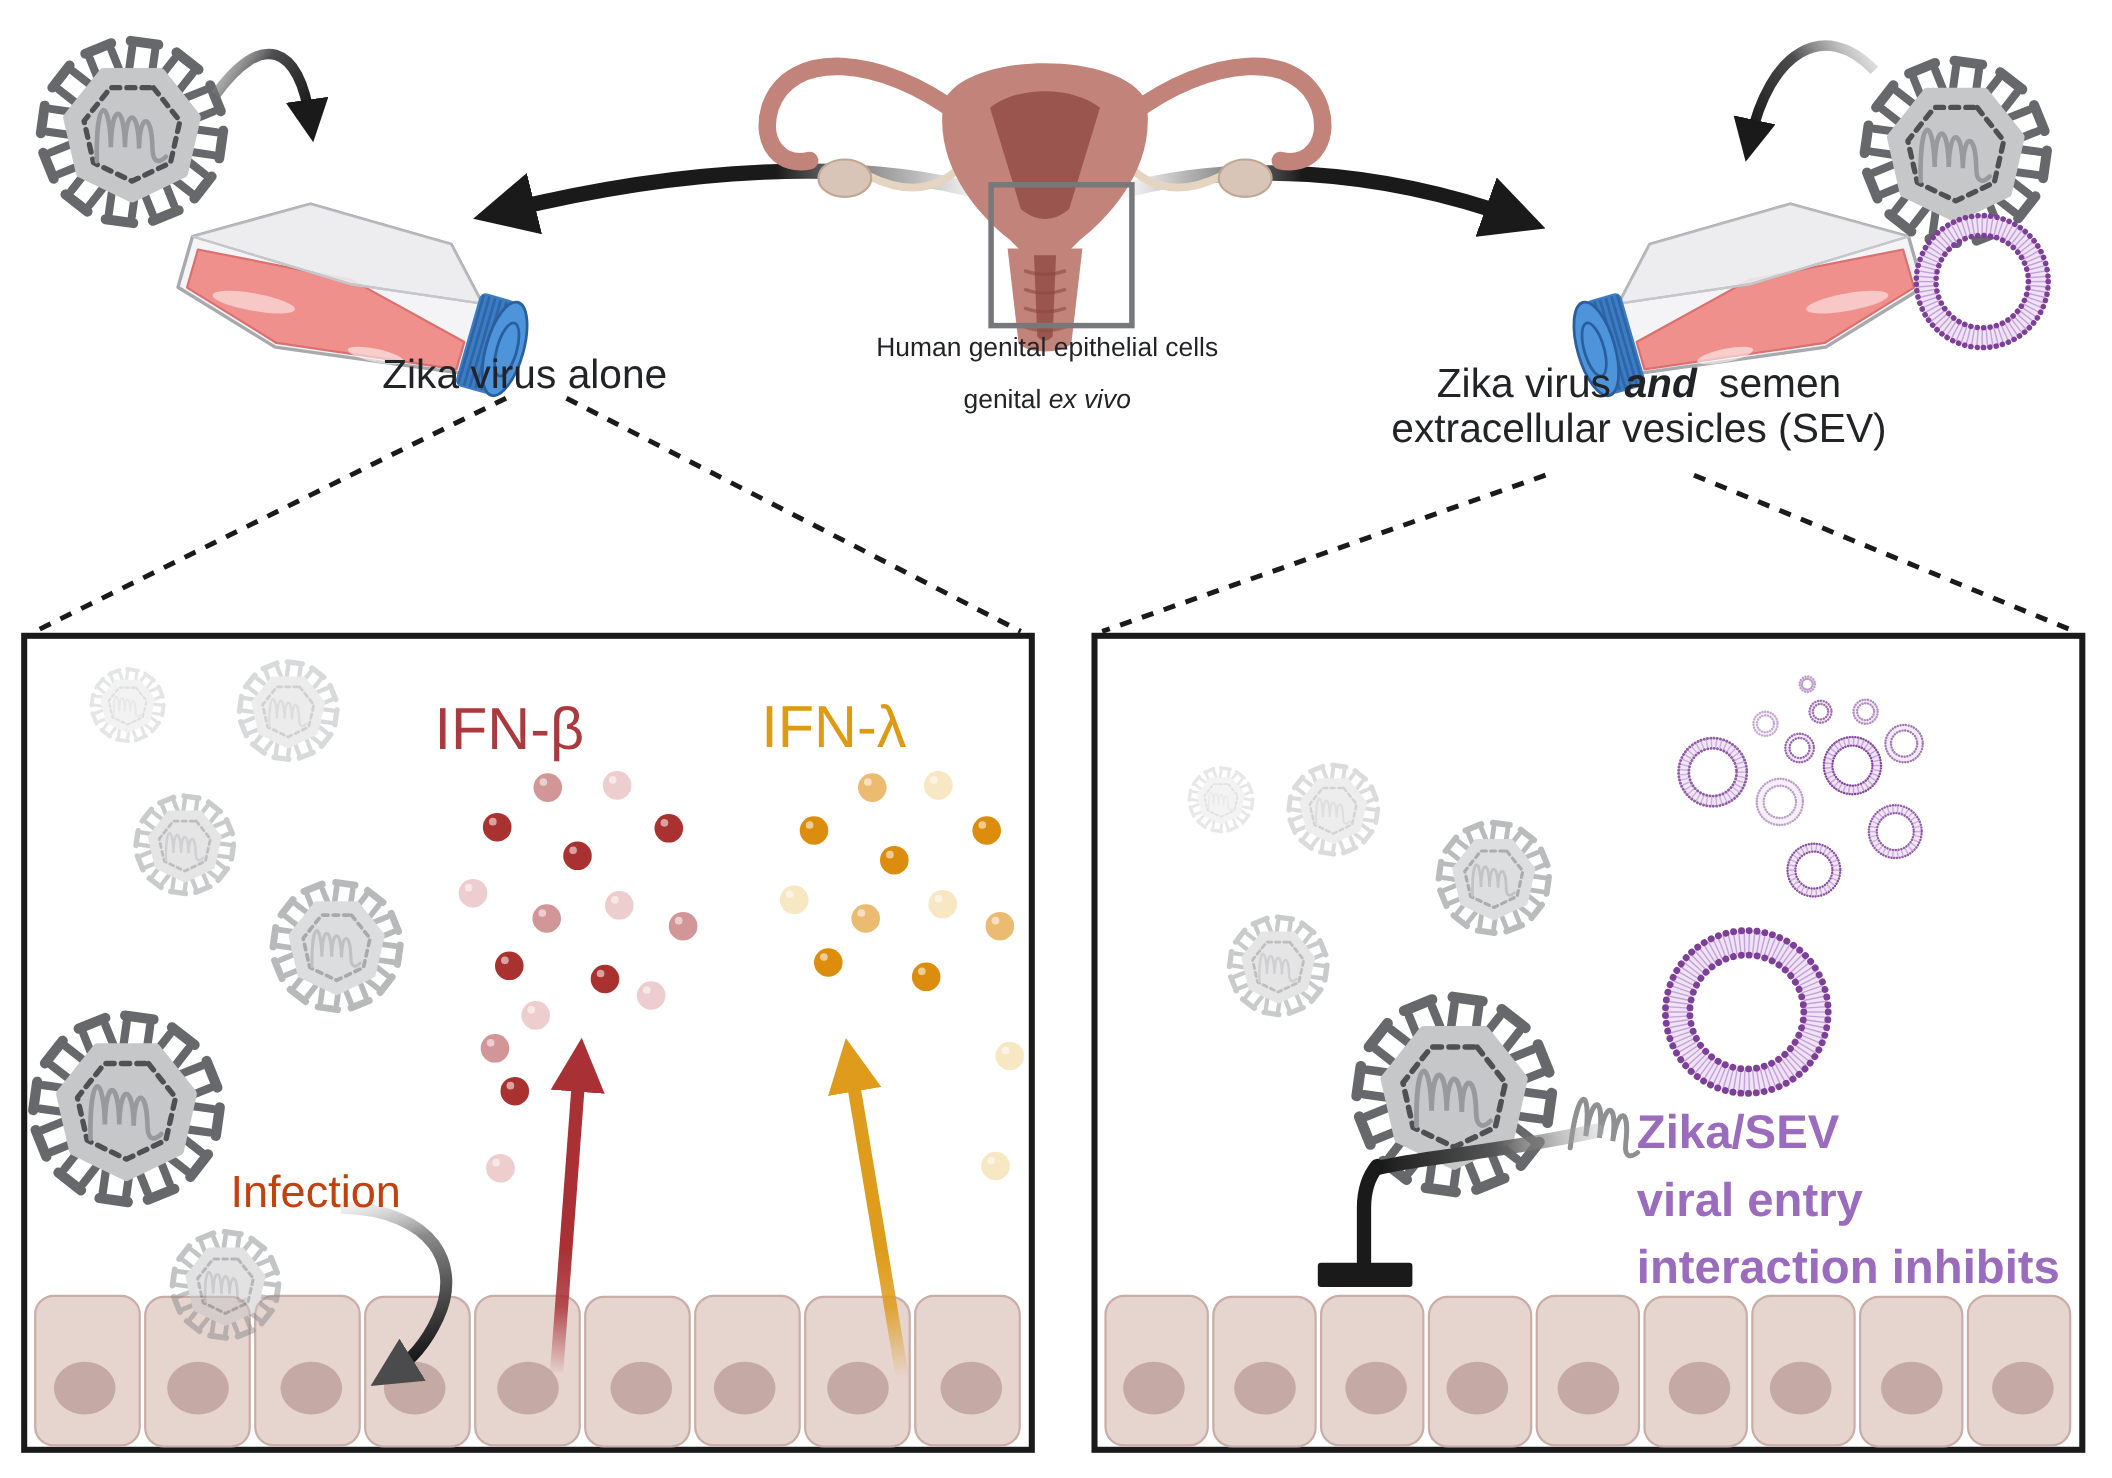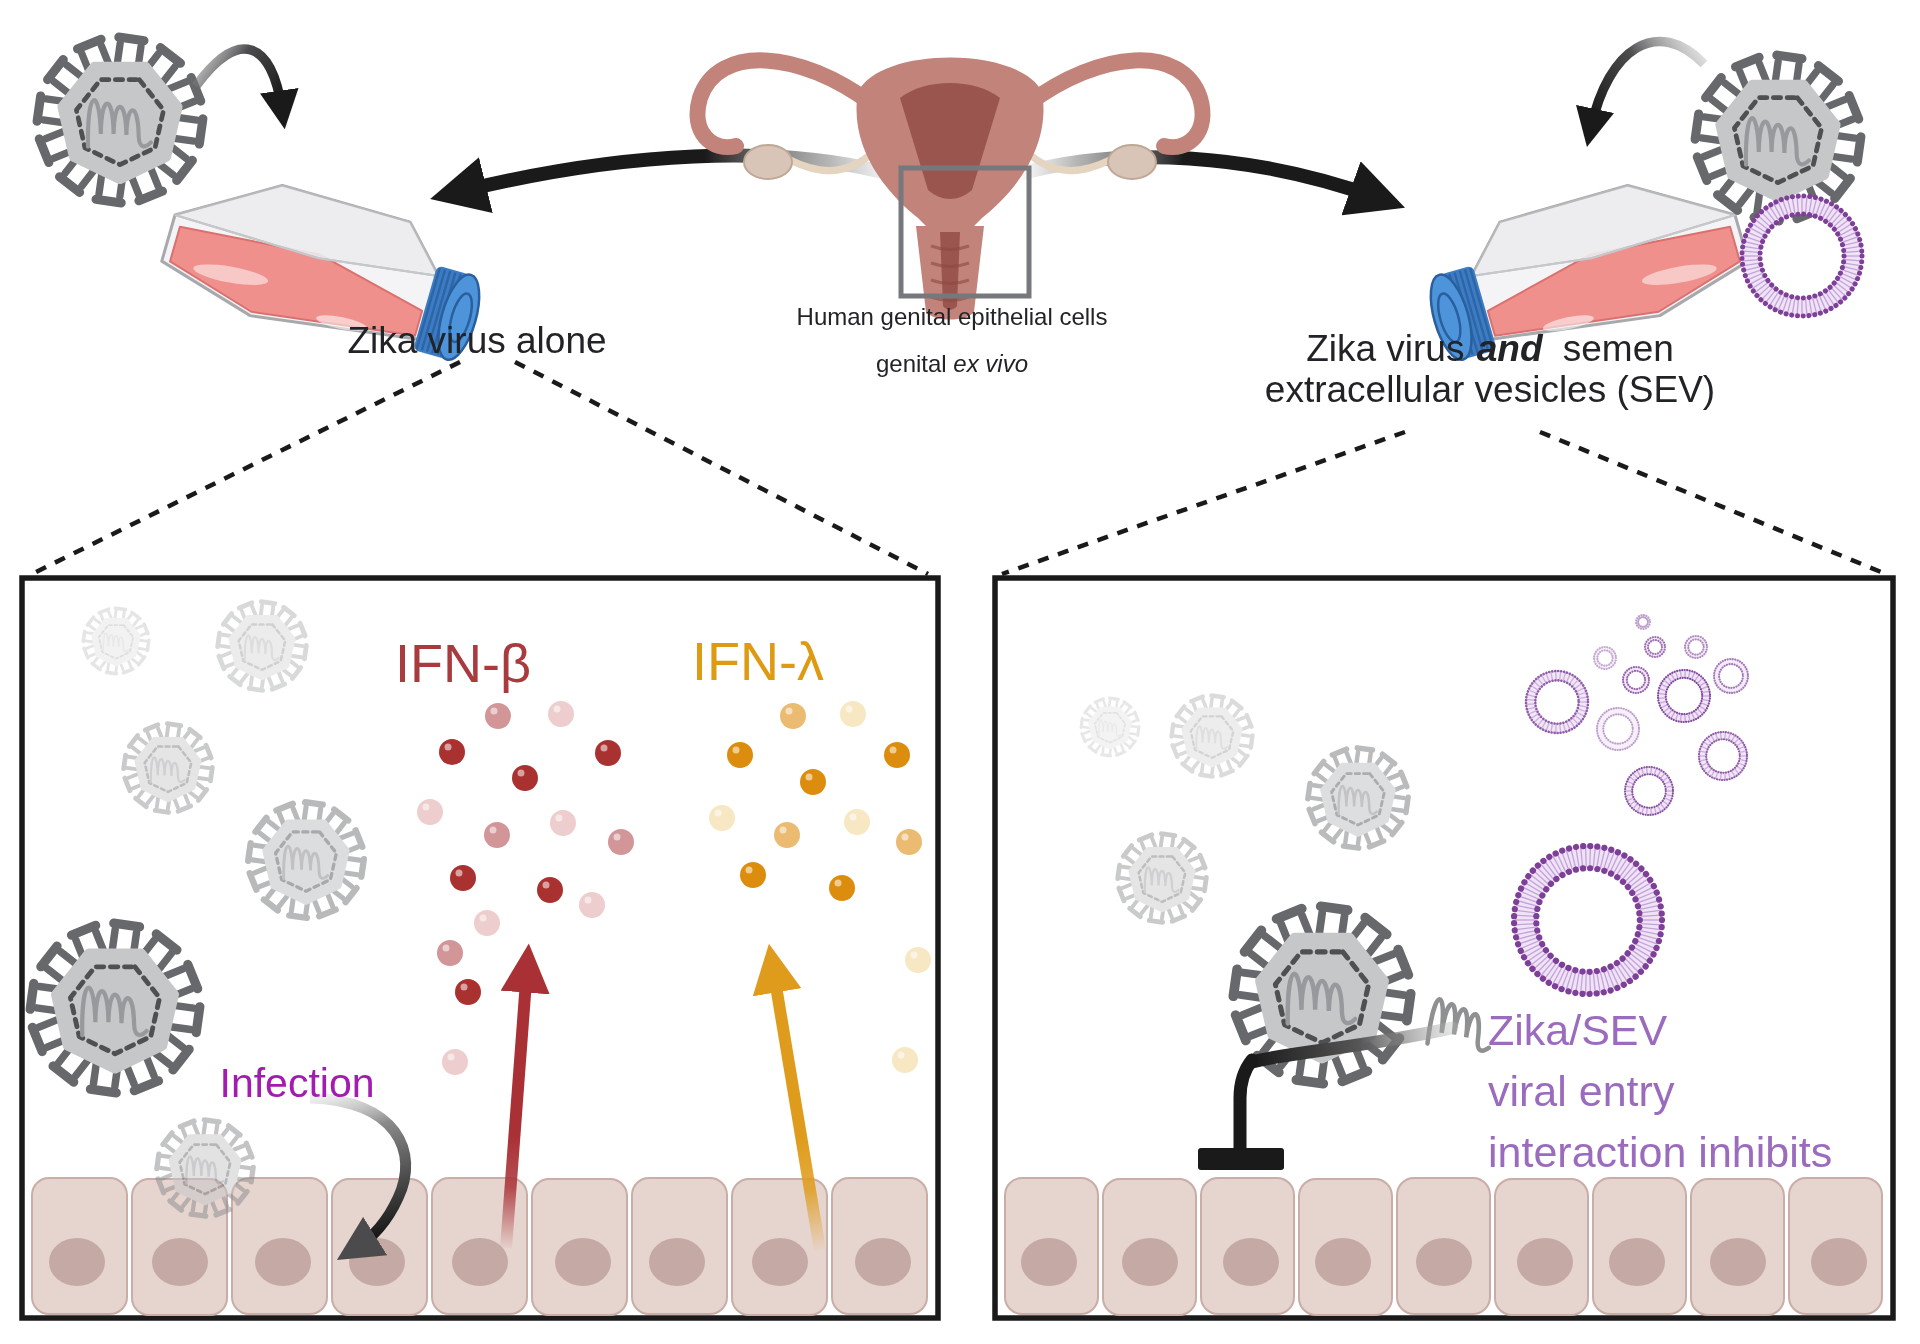--- a/index.html
+++ b/index.html
@@ -1566,20 +1566,20 @@
 
   <div class="lbl cond" style="left: 1490px; top: 328px; color: rgb(34, 35, 38);">
     <span>Zika virus</span>
     <span class="andword">and</span>
     <span>semen</span>
   </div>
   <div class="lbl cond" style="left: 1490px; top: 369px; color: rgb(34, 35, 38);">extracellular vesicles (SEV)</div>
 
   <div class="lbl ifn" id="ifnb" style="left: 463px; top: 632px; color: rgb(169, 59, 63);">IFN-β</div>
   <div class="lbl ifn" id="ifnl" style="left: 758px; top: 630px; color: rgb(222, 154, 16);">IFN-λ</div>
-  <div class="lbl infection" id="infl" style="left: 287px; top: 1060px; color: #a21caf; margin-left: 10px;">Infection</div>
+  <div class="lbl infection" id="infl" style="left: 287px; top: 1060px; color: #c2410c;">Infection</div>
 
-  <div class="lbl purpleblock" id="purp" style="left: 1488px; top: 1000px; color: rgb(155, 108, 190);">
+  <div class="lbl purpleblock" id="purp" style="left: 1488px; top: 1000px; color: rgb(155, 108, 190); font-weight: bold;">
     <div>Zika/SEV</div>
     <div>viral entry</div>
     <div>interaction inhibits</div>
   </div>
 </div>
 
 </body></html>

